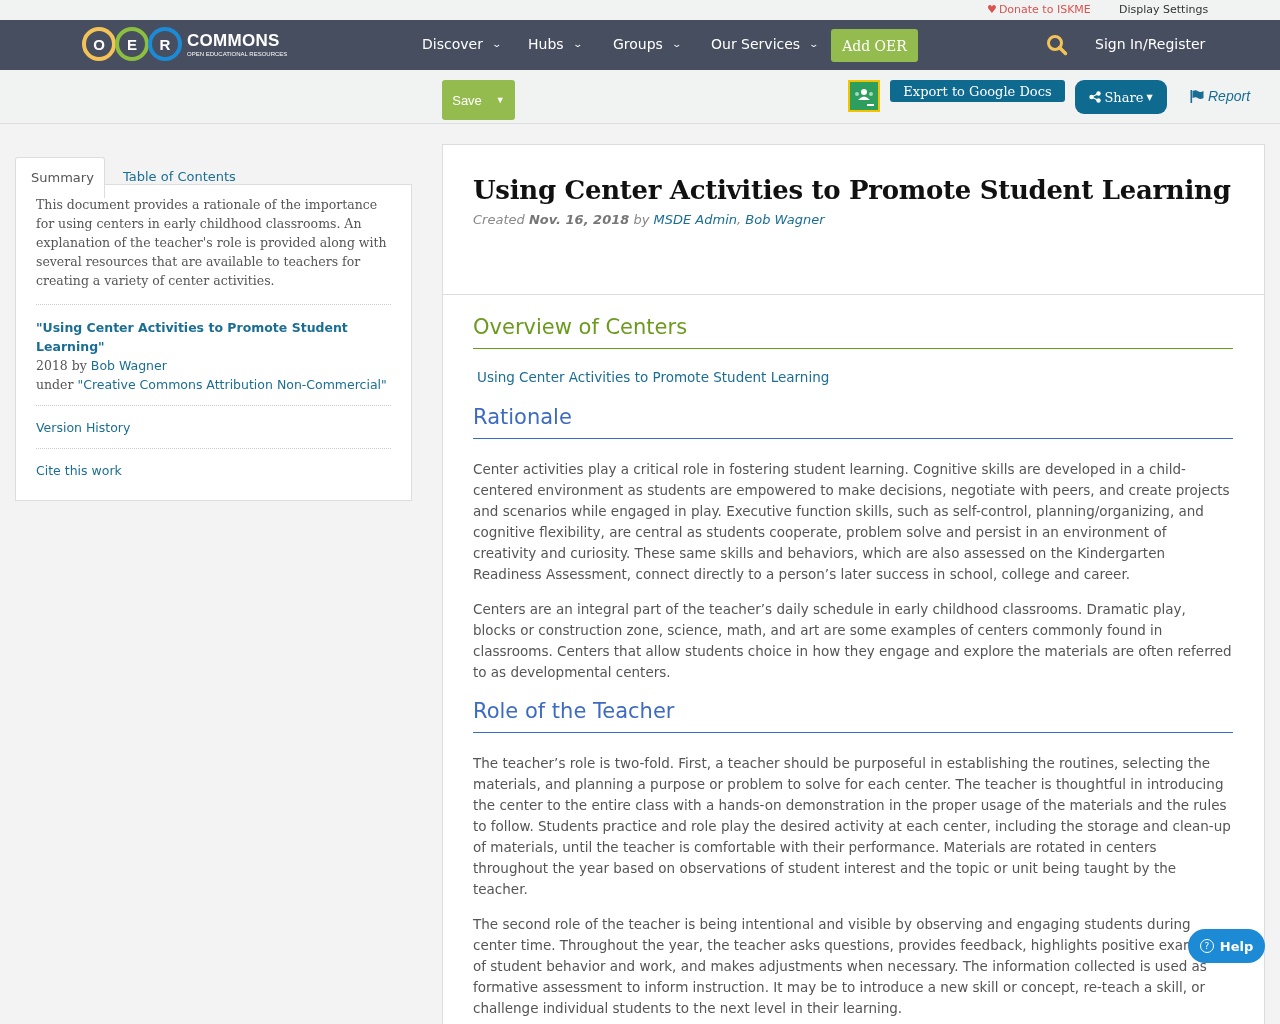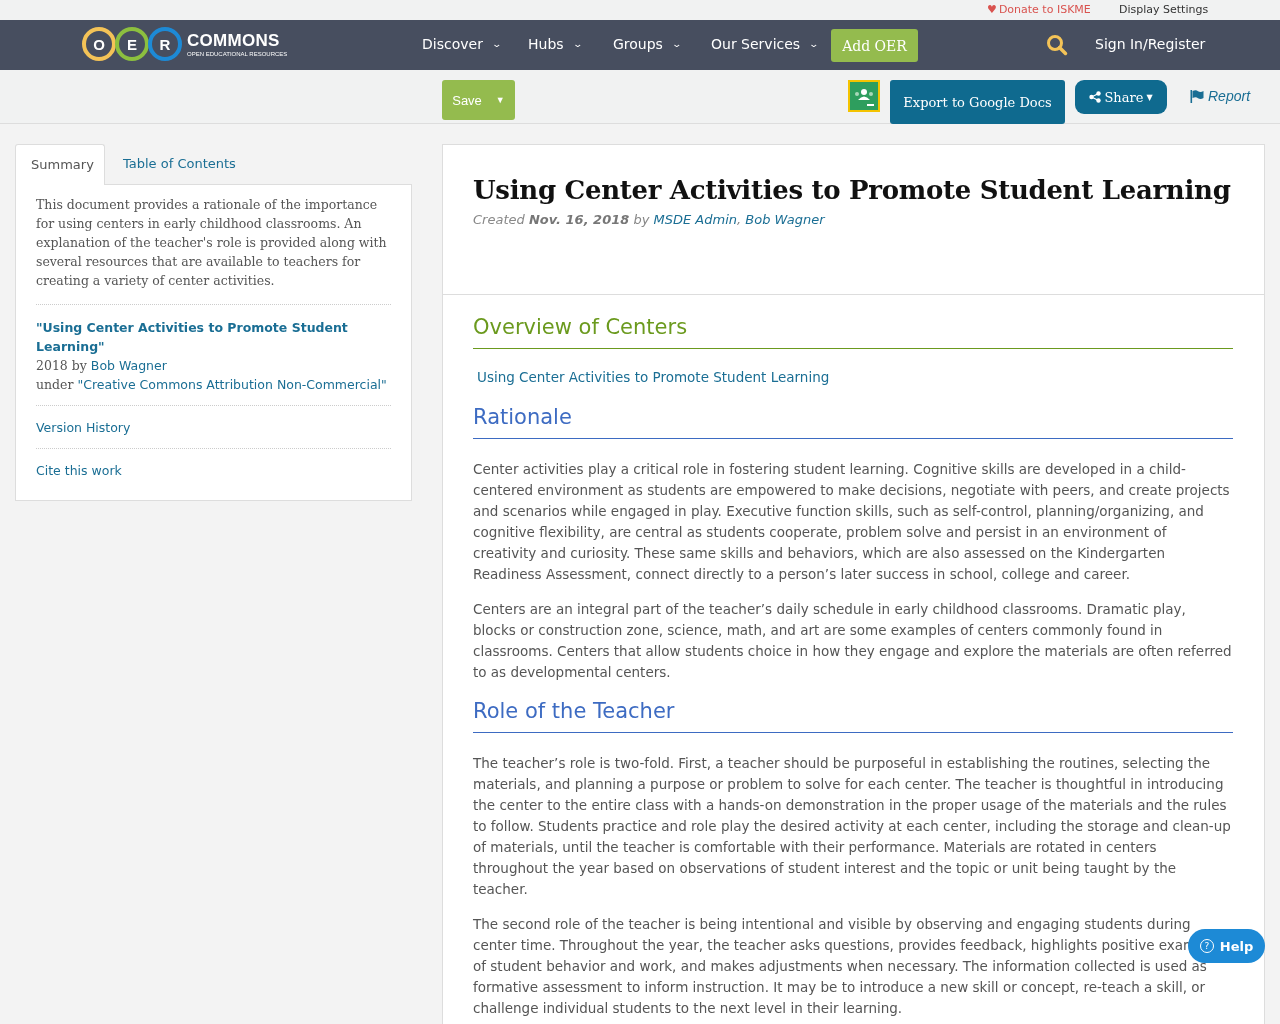--- a/index.html
+++ b/index.html
@@ -29,30 +29,30 @@
   .nav-item .chev { font-size: 9px; margin-left: 10px; display: inline-block; transform: scaleX(1.4); }
   .add-oer { position: absolute; left: 831px; top: 9px; width: 87px; height: 33px; background: #94bb4e; color: #fff; border-radius: 3px; font-family: "DejaVu Serif", "Liberation Serif", serif; font-size: 14px; display: flex; align-items: center; justify-content: center; }
   .search-icon { position: absolute; left: 1046px; top: 14px; width: 22px; height: 22px; }
   .signin { position: absolute; left: 1095px; top: 16px; color: #fff; font-size: 14px; }
 
   
   .toolbar { height: 54px; background: #f1f2f2; border-bottom: 1px solid #ddd; position: relative; }
   .save-btn { position: absolute; left: 442px; top: 10px; width: 73px; height: 40px; background: #94bb4e; color: #fff; border-radius: 3px; font-size: 13px; display: flex; align-items: center; justify-content: center; font-family: "Liberation Sans", sans-serif; gap: 6px; }
   .save-btn .caret { margin-left: 8px; font-size: 9px; }
   .gc { position: absolute; left: 848px; top: 10px; width: 32px; height: 32px; background: #2e9e5e; border: 2px solid #f4c300; }
-  .export-btn { position: absolute; left: 890px; top: 10px; width: 175px; height: 44px; background: #0f6a8f; color: #fff; border-radius: 3px; font-family: "DejaVu Serif", "Liberation Serif", serif; font-size: 13px; display: flex; align-items: center; justify-content: center; }
+  .export-btn { position: absolute; left: 890px; top: 10px; width: 175px; height: 22px; background: #0f6a8f; color: #fff; border-radius: 3px; font-family: "DejaVu Serif", "Liberation Serif", serif; font-size: 13px; display: flex; align-items: center; justify-content: center; }
   .share-btn { position: absolute; left: 1075px; top: 10px; width: 92px; height: 34px; background: #0f6a8f; color: #fff; border-radius: 9px; font-family: "DejaVu Serif", "Liberation Serif", serif; font-size: 13px; display: flex; align-items: center; justify-content: center; }
   .share-btn .caret { font-size: 8px; margin-left: 3px; }
   .report { position: absolute; left: 1190px; top: 18px; color: #1a6e94; font-size: 14px; display: flex; align-items: center; font-family: "Liberation Sans", sans-serif; font-style: italic; }
   .report svg { margin-right: 4px; }
 
   
   .sidebar { position: absolute; left: 15px; top: 144px; width: 397px; }
   .tabs { height: 40px; position: relative; }
-  .tab { position: absolute; top: 0; height: 40px; font-size: 13px; padding: 12px 15px; }
+  .tab { position: absolute; top: 13px; height: 40px; font-size: 13px; padding: 12px 15px; }
   .tab.active { left: 0; width: 90px; background: #fff; border: 1px solid #ddd; border-bottom: none; color: #555; border-radius: 3px 3px 0 0; z-index: 2; height: 41px; }
   .tab.inactive { left: 93px; color: #1a6e94; }
   .side-panel { background: #fff; border: 1px solid #ddd; padding: 10px 20px 22px 20px; position: relative; }
   .summary { font-family: "DejaVu Serif", "Liberation Serif", serif; font-size: 12.5px; line-height: 19px; color: #555; padding-bottom: 14px; border-bottom: 1px dotted #ccc; }
   .attrib { padding: 13px 0 11px; border-bottom: 1px dotted #ccc; font-size: 12.5px; line-height: 19px; }
   .attrib .work-title { color: #1a6e94; font-weight: bold; display: block; }
   .attrib .plain { color: #555; font-family: "DejaVu Serif", "Liberation Serif", serif; }
   .attrib a { color: #1a6e94; }
   .side-link { display: block; padding: 14px 0 13px; color: #1a6e94; font-size: 12.5px; border-bottom: 1px dotted #ccc; }
   .side-link.last { border-bottom: none; padding-bottom: 0; }

